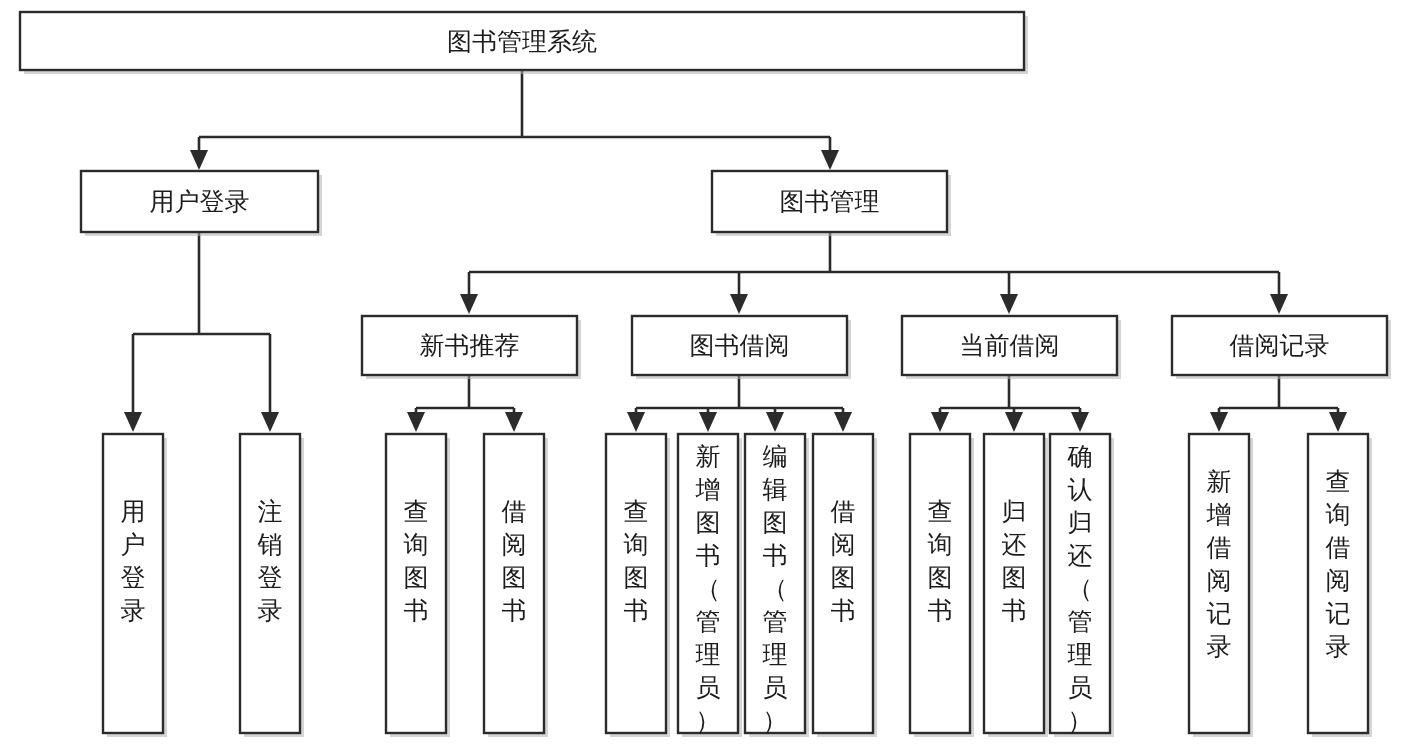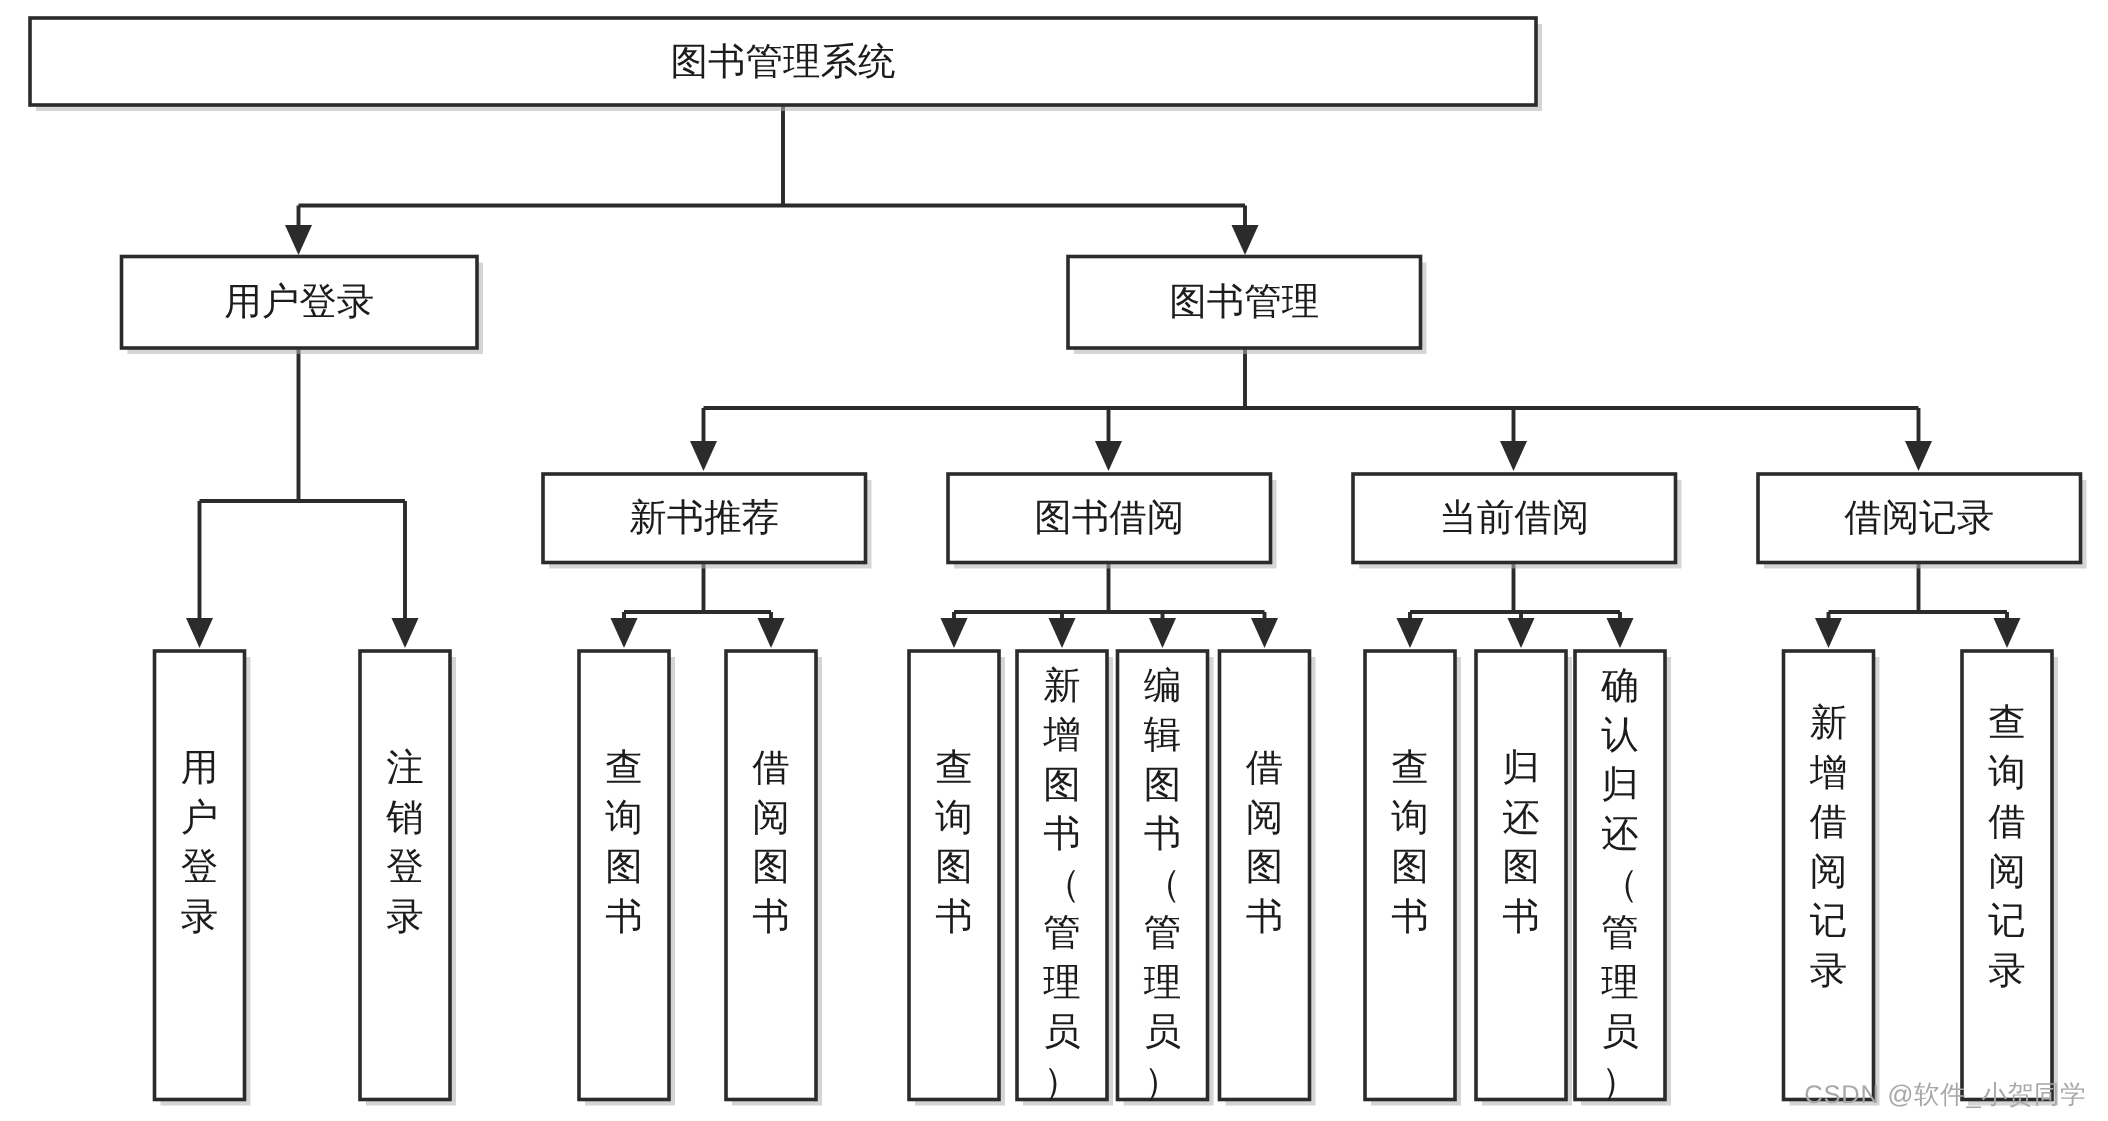--- a/index.html
+++ b/index.html
@@ -272,15 +272,14 @@
       <g>
         <rect class="node-shadow" x="1312" y="438" width="60" height="299"></rect>
         <rect class="node-rect" x="1308" y="434" width="60" height="299"></rect>
         <text class="node-label-v" x="1338" y="490"><tspan x="1338" dy="0">查</tspan><tspan x="1338" dy="33">询</tspan><tspan x="1338" dy="33">借</tspan><tspan x="1338" dy="33">阅</tspan><tspan x="1338" dy="33">记</tspan><tspan x="1338" dy="33">录</tspan></text>
       </g>
 
     </g>
 
   </svg>
 
-  <div class="watermark-text">CSDN @软件_小贺同学</div>
 
 </div>
 
 </body></html>

